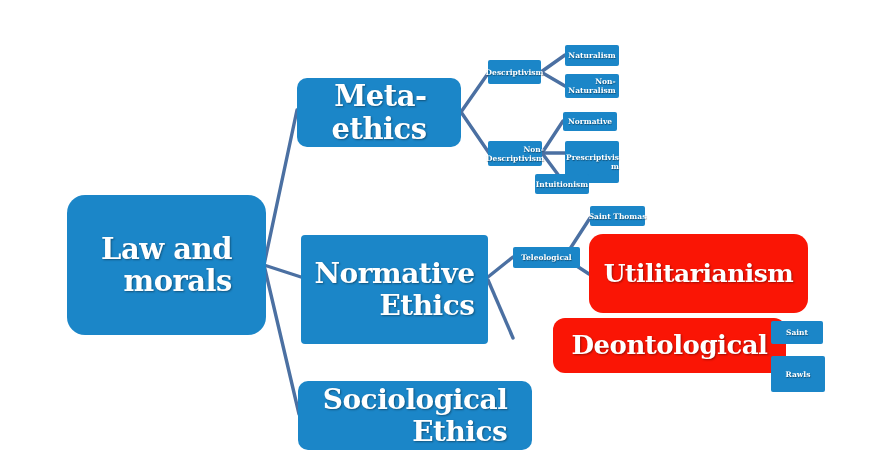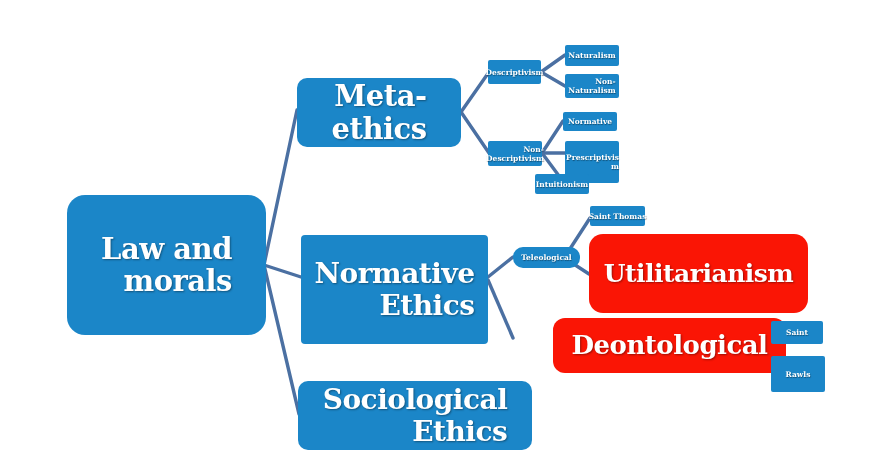--- a/index.html
+++ b/index.html
@@ -29,21 +29,21 @@
   .n-utilitarianism{left:589px;top:234px;width:219px;height:79px;border-radius:14px;font-size:25px;}
   .n-deontological{left:513px;top:318px;width:233px;height:55px;border-radius:12px;font-size:26px;margin-left:40px;}
   
   .n-descriptivism{left:488px;top:60px;width:53px;height:24px;}
   .n-naturalism{left:565px;top:45px;width:54px;height:21px;}
   .n-non-naturalism{left:565px;top:74px;width:54px;height:24px;}
   .n-emotivism{left:563px;top:112px;width:54px;height:19px;}
   .n-non-descriptivism{left:488px;top:141px;width:54px;height:25px;}
   .n-prescriptivism{left:565px;top:141px;width:54px;height:42px;}
   .n-intuitionism{left:535px;top:174px;width:54px;height:20px;}
-  .n-teleological{left:513px;top:247px;width:67px;height:21px;border-radius:10px;}
+  .n-teleological{left:513px;top:247px;width:67px;height:21px;}
   .n-saint-thomas{left:590px;top:206px;width:55px;height:20px;}
   .n-kant{left:771px;top:321px;width:52px;height:23px;}
   .n-rawls{left:771px;top:356px;width:54px;height:36px;}
 </style>
 </head>
 <body>
 
 <div class="canvas">
 
   <svg class="wires" viewBox="0 0 877 462">

